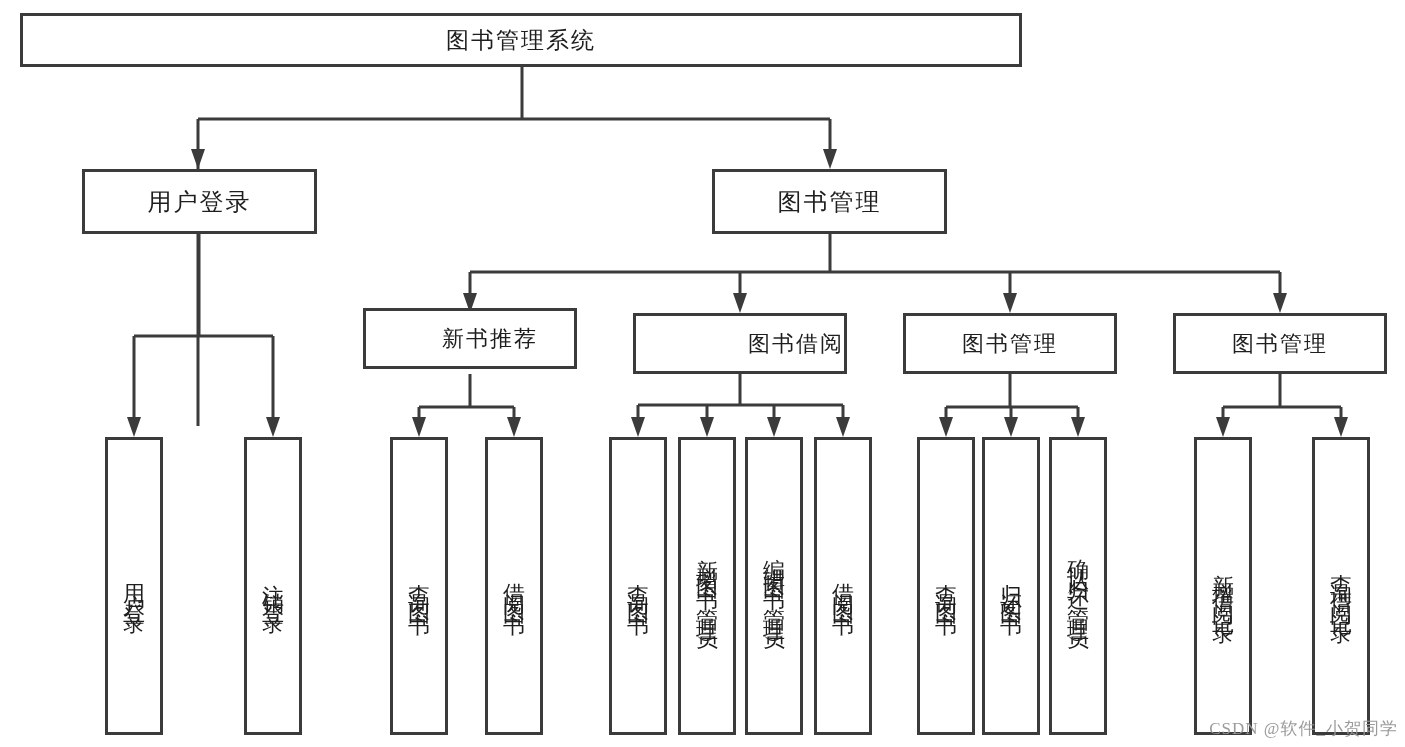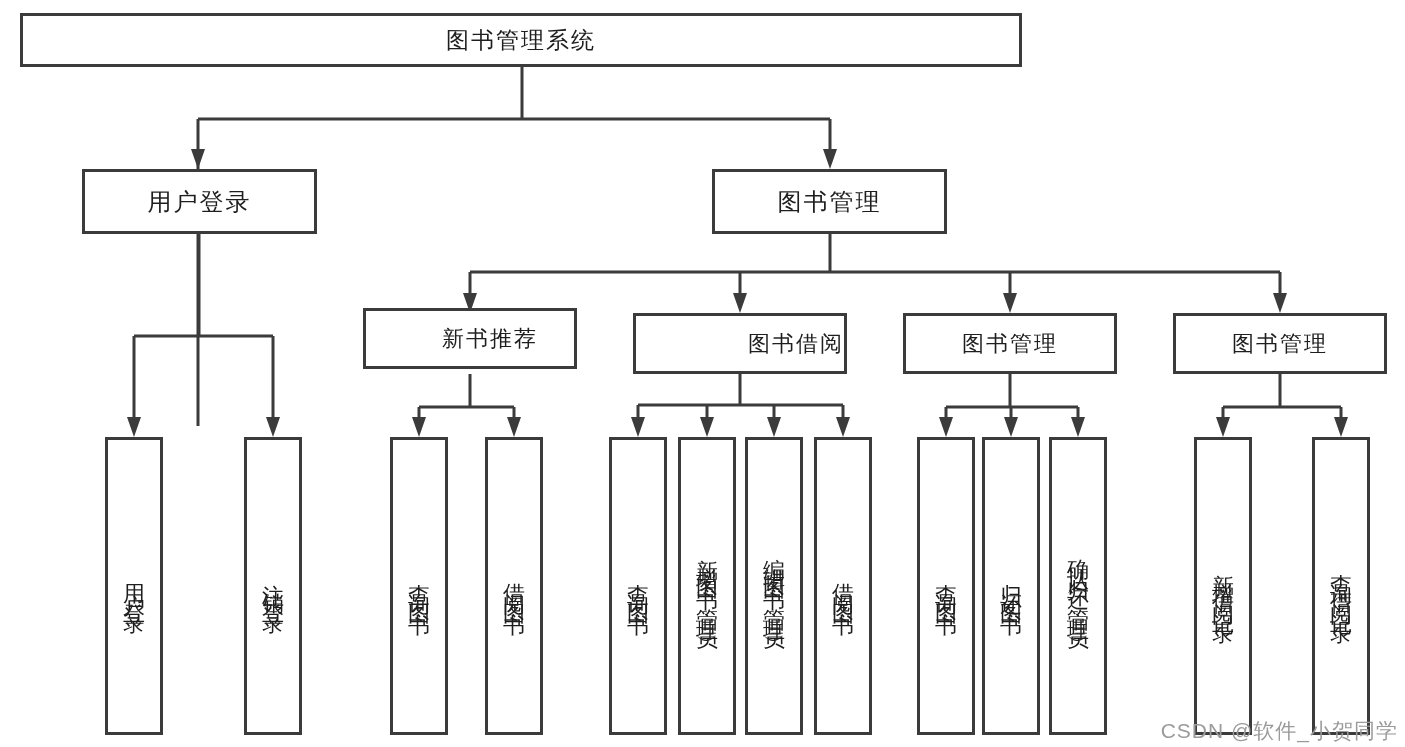--- a/index.html
+++ b/index.html
@@ -41,24 +41,25 @@
     writing-mode: vertical-rl;
     font-size: 22px;
     letter-spacing: 10px;
     white-space: normal;
   }
   #watermark {
     position: absolute;
     right: 7px;
     top: 717px;
     z-index: 3;
-    font-size: 21px;
+    font-size: 17px;
     color: #9b9b9b;
     letter-spacing: 1px;
     white-space: nowrap;
+    font-family: Liberation Serif, serif;
   }
 </style>
 </head>
 <body>
 
 <div id="stage">
 
   <svg id="wires" viewBox="0 0 1405 747" xmlns="http://www.w3.org/2000/svg">
     <g stroke="#3b3b3b" stroke-width="3" fill="none">
 

